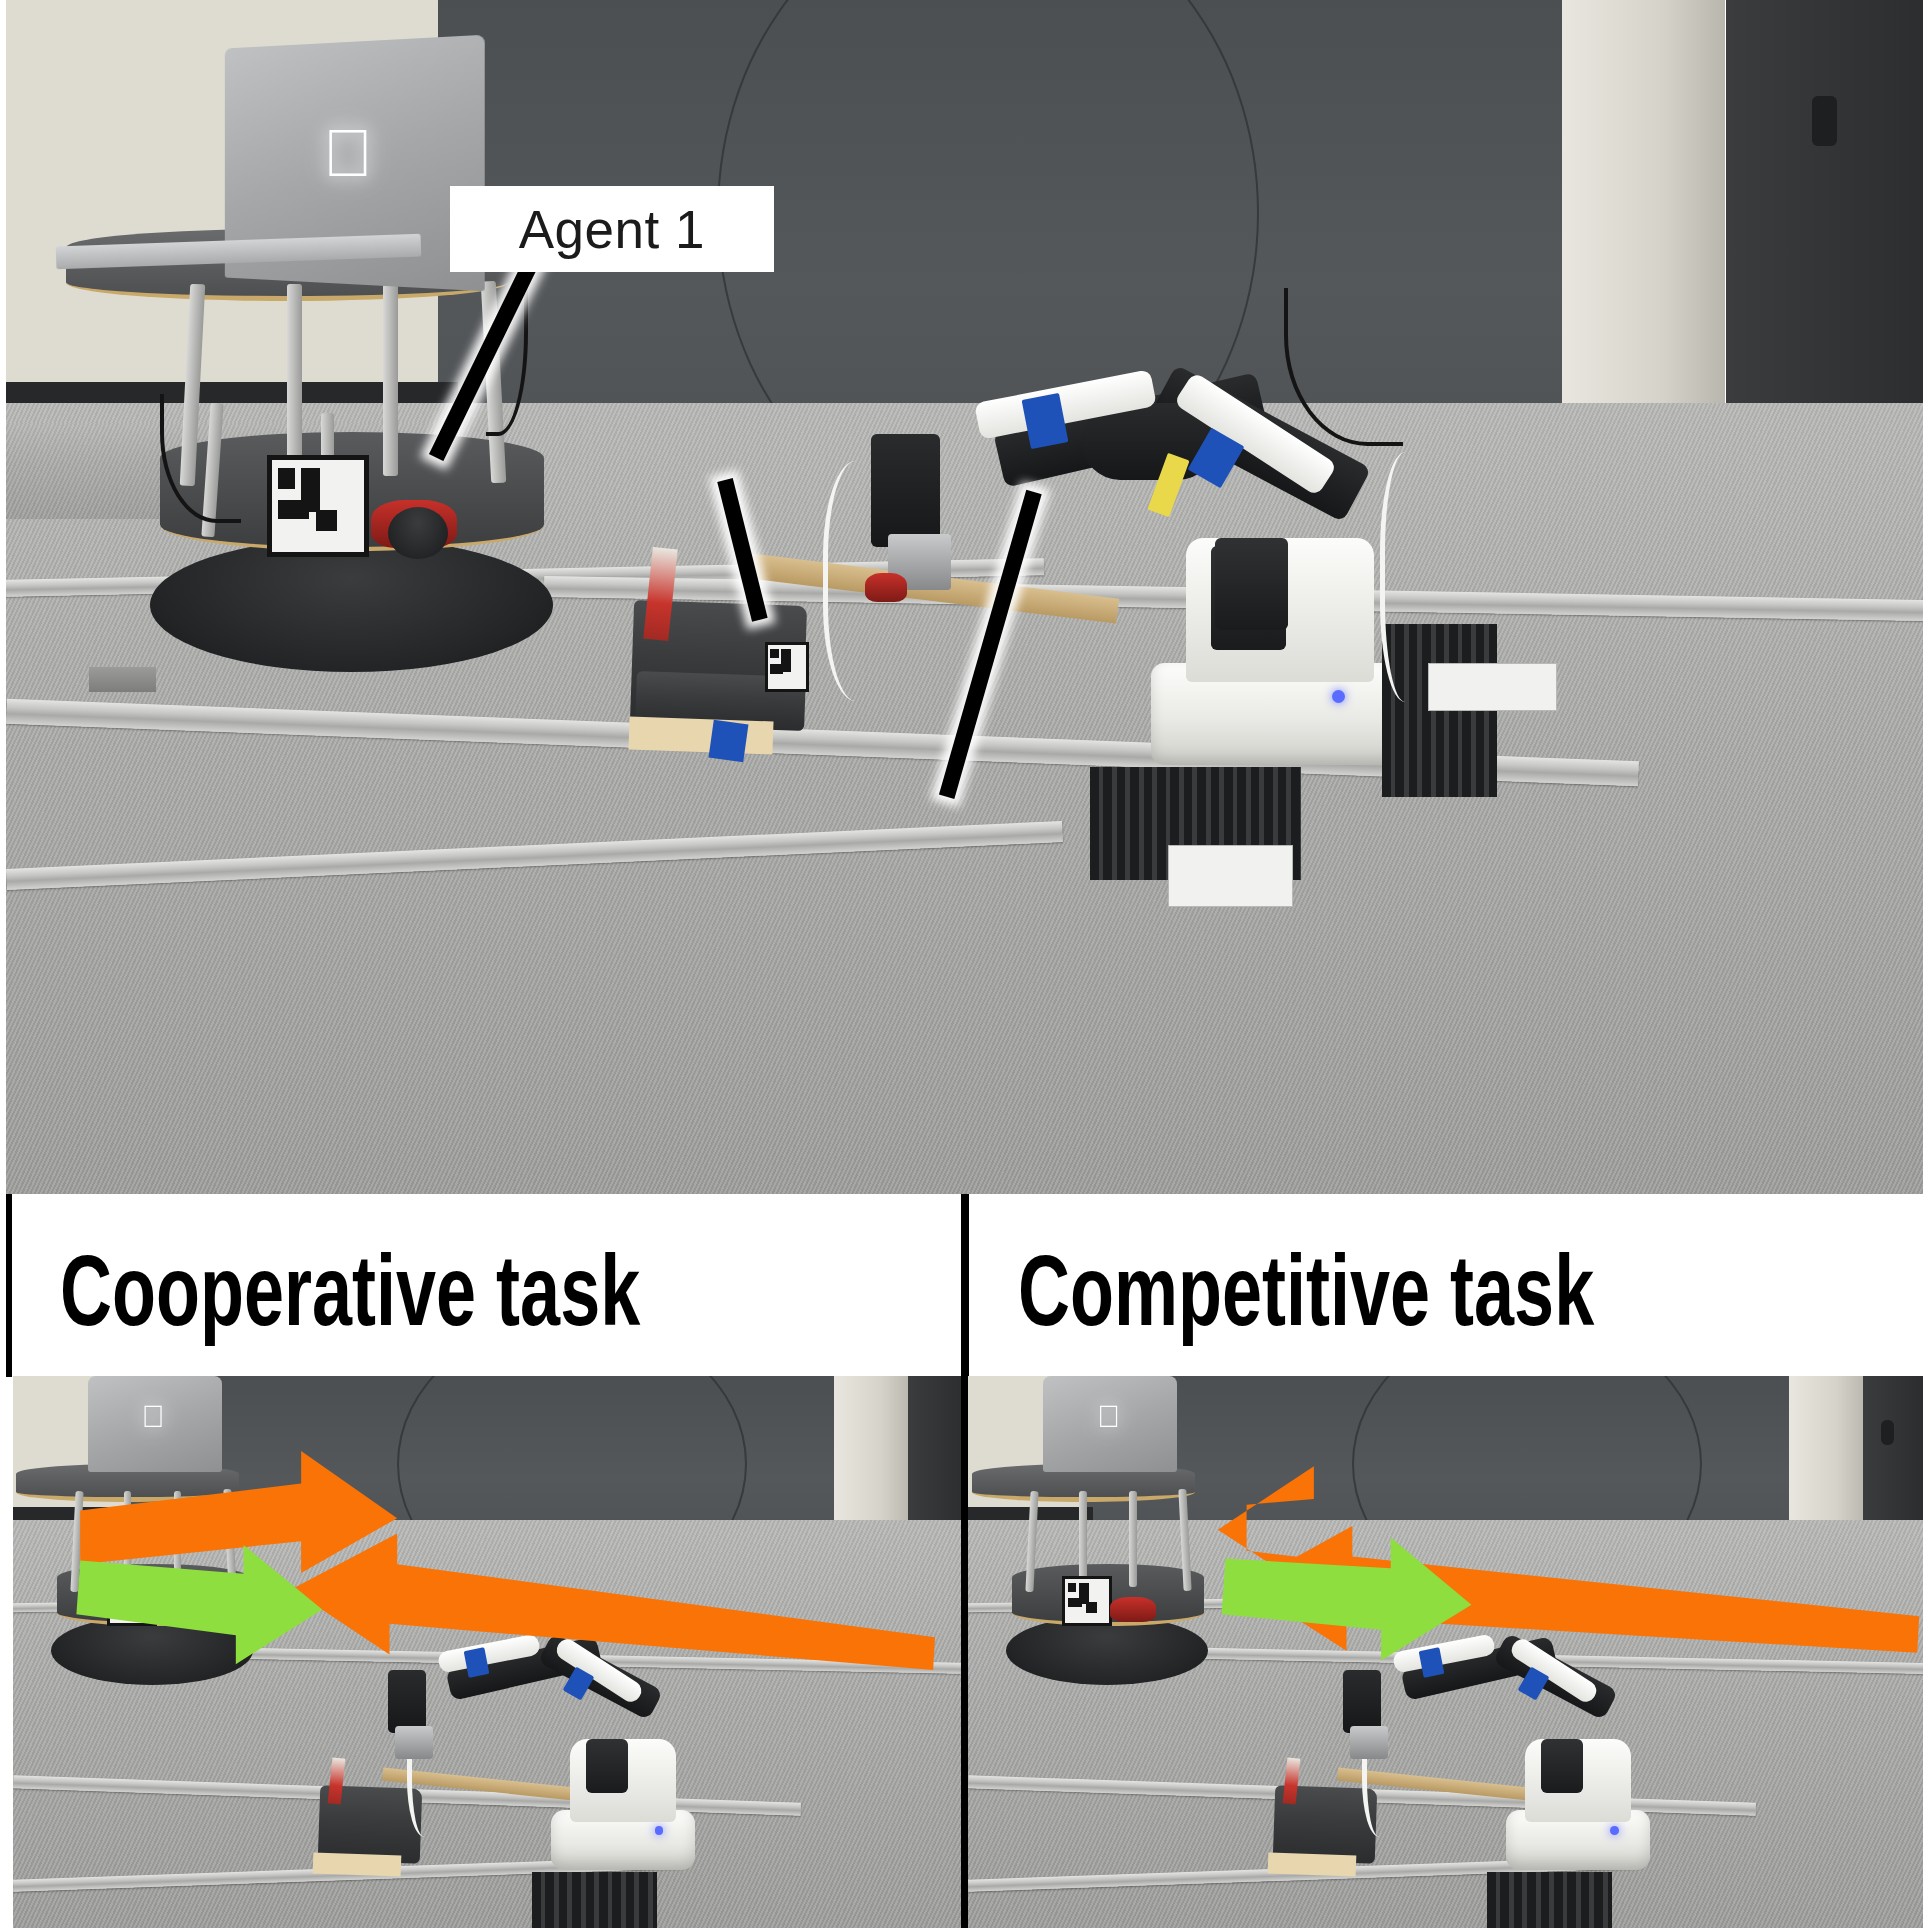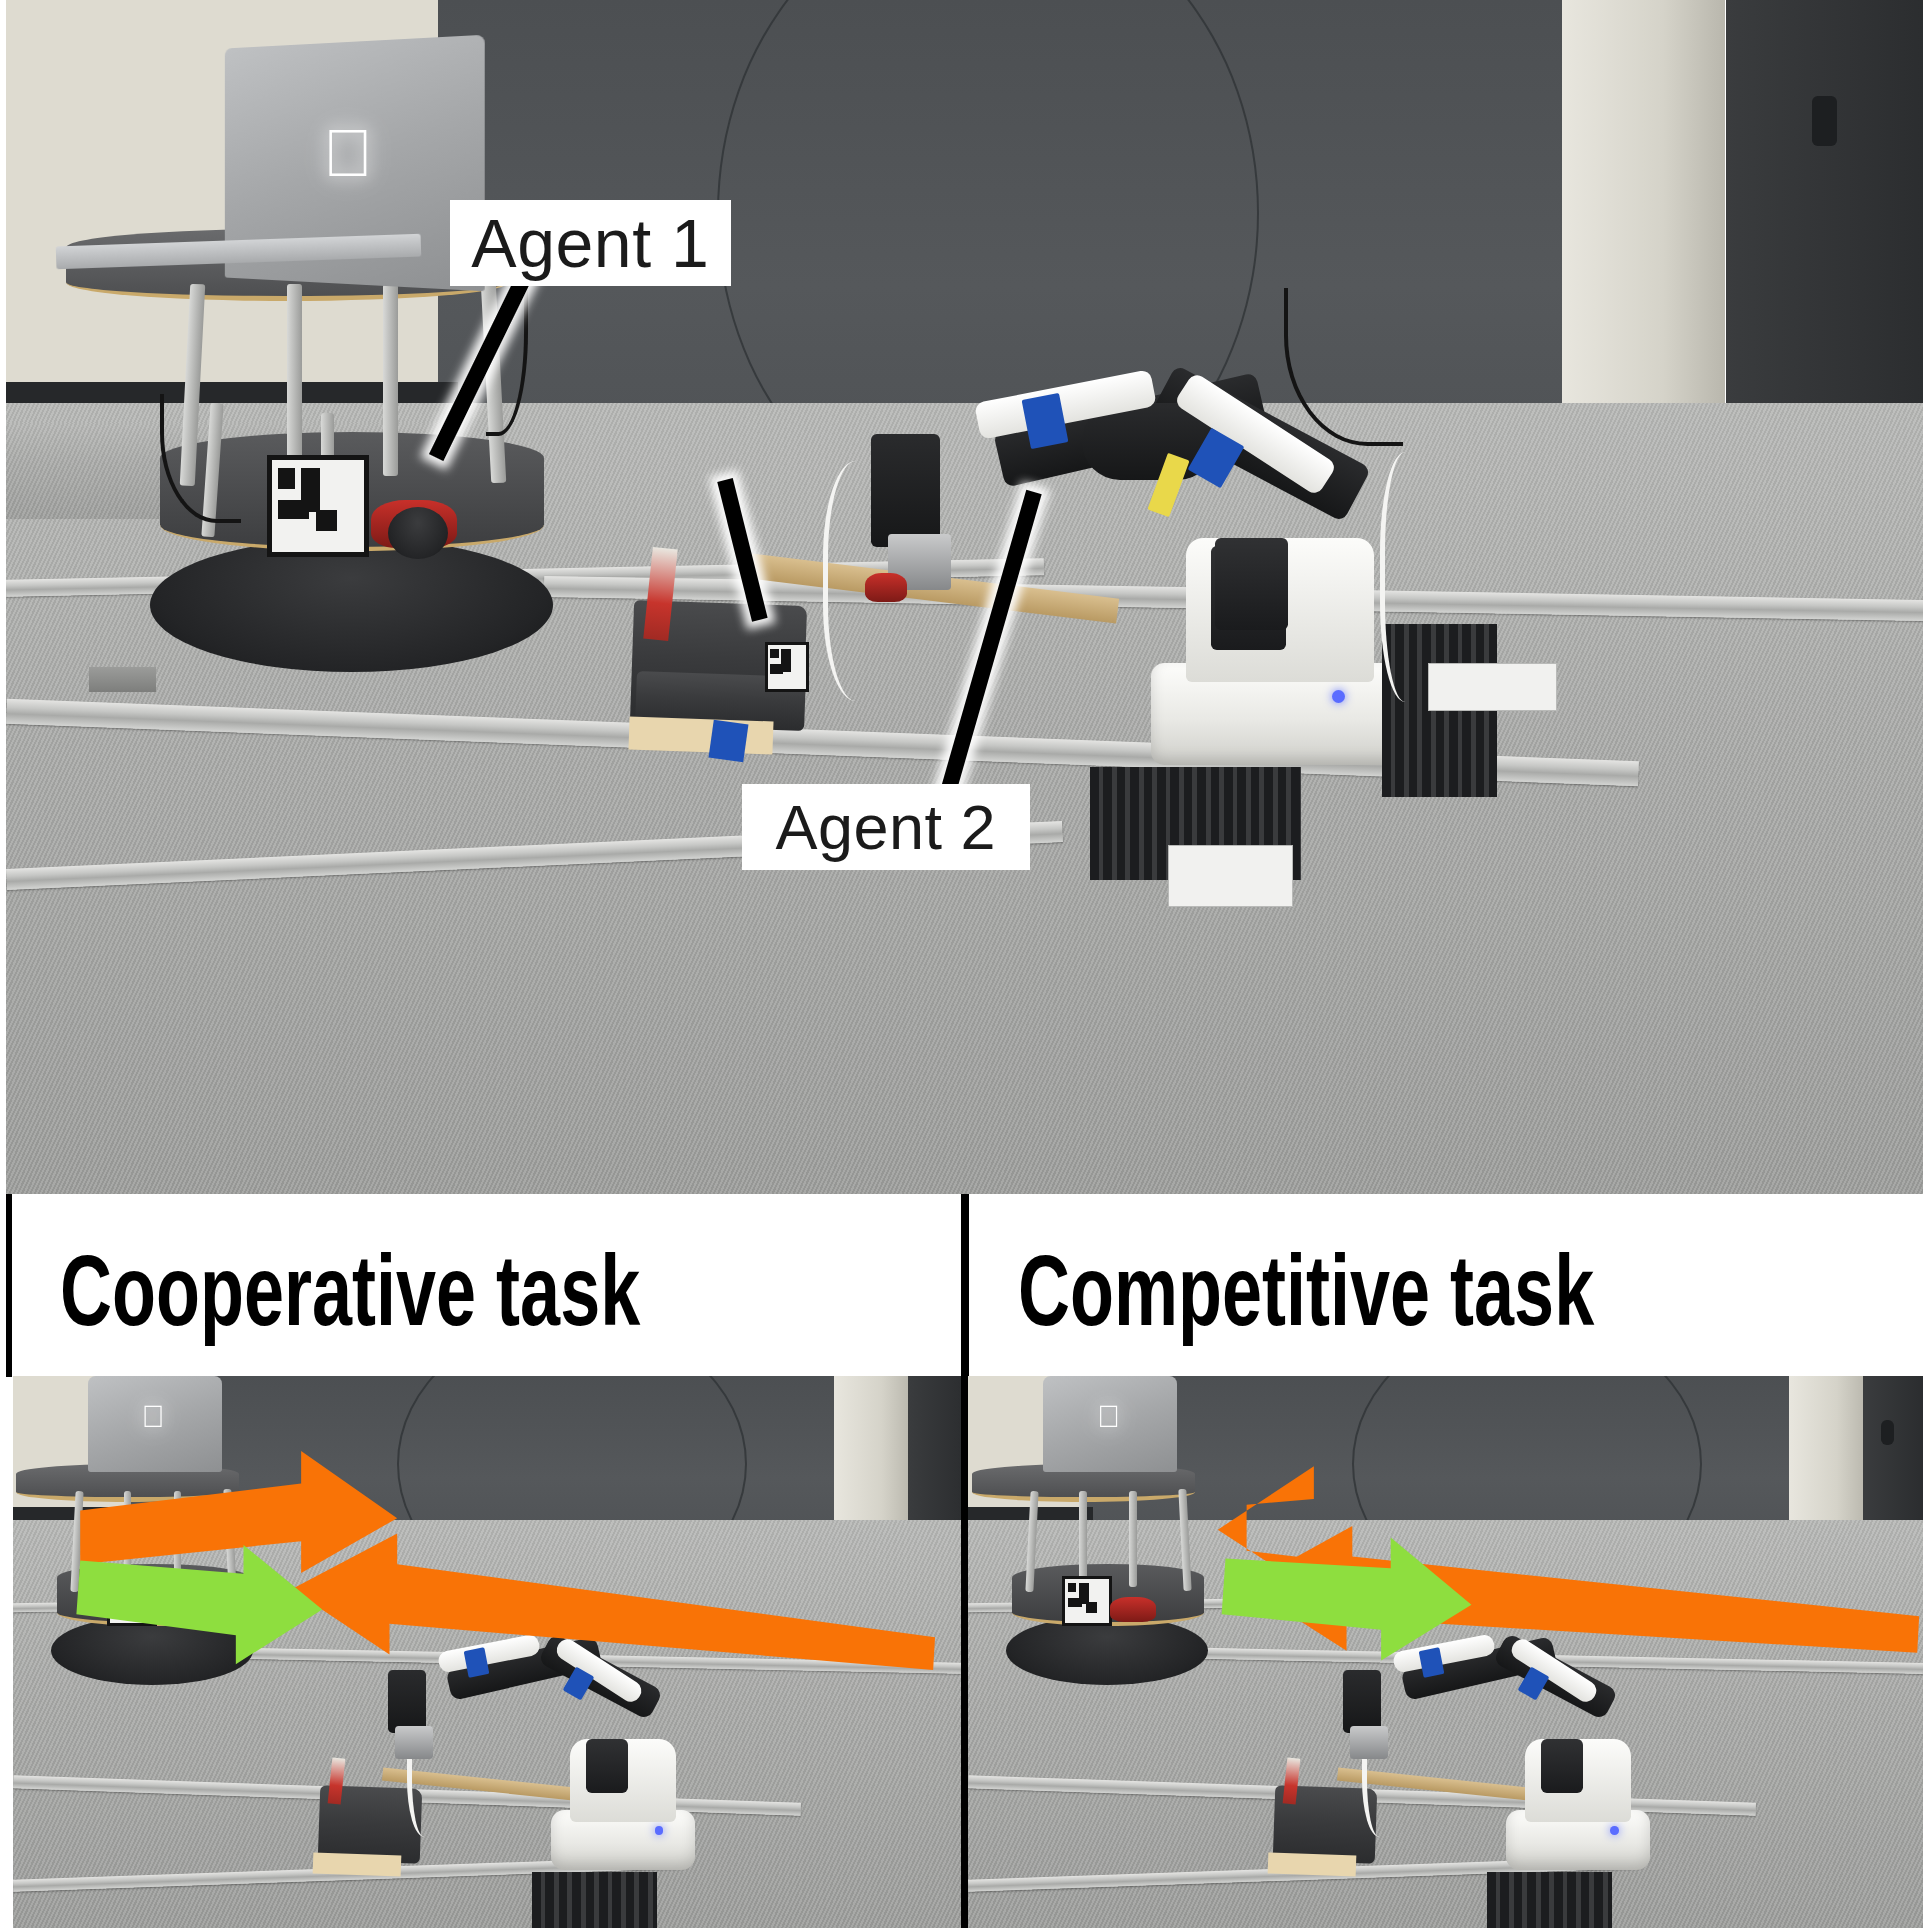--- a/index.html
+++ b/index.html
@@ -189,25 +189,22 @@
       <div class="whitebox" style="left:1162px;top:845px;width:123px;height:60px;"></div>
       <div class="cart-rack" style="left:1376px;top:624px;width:115px;height:173px;"></div>
       <div class="whitebox" style="left:1422px;top:663px;width:127px;height:46px;"></div>
       <div class="tube" style="left:1374px;top:452px;width:58px;height:250px;"></div>
       <div class="cable" style="left:1278px;top:288px;width:115px;height:154px;"></div>
 
       <div class="leader" style="left:519px;top:259px;width:16.3px;height:221px;transform:rotate(26deg);transform-origin:top center;"></div>
       <div class="leader" style="left:711px;top:480px;width:16.3px;height:144px;transform:rotate(-14deg);transform-origin:top center;"></div>
       <div class="leader" style="left:1020px;top:492px;width:16.3px;height:317px;transform:rotate(16deg);transform-origin:top center;"></div>
 
-      <div class="callout" style="left:444px;top:200px;width:281px;height:86px;font-size:68px;">
+      <div class="callout" style="left:444px;top:186px;width:324px;height:86px;font-size:53px;">
         <span>Agent 1</span>
-      </div>
-      <div class="callout" style="left:736px;top:784px;width:288px;height:86px;font-size:63px;">
-        <span>Agent 2</span>
       </div>
 
     </div>
   </div>
 
   <div class="caption-band" style="left:0;top:1194px;width:1923px;height:183px;"></div>
   <div class="edge" style="left:5.8px;top:1194px;width:6.7px;height:183px;"></div>
   <div class="divider" style="left:961px;top:1194px;width:7.7px;height:734px;"></div>
 
   <div class="caption-text" style="left:60px;top:1233px;height:115px;font-size:100px;">

